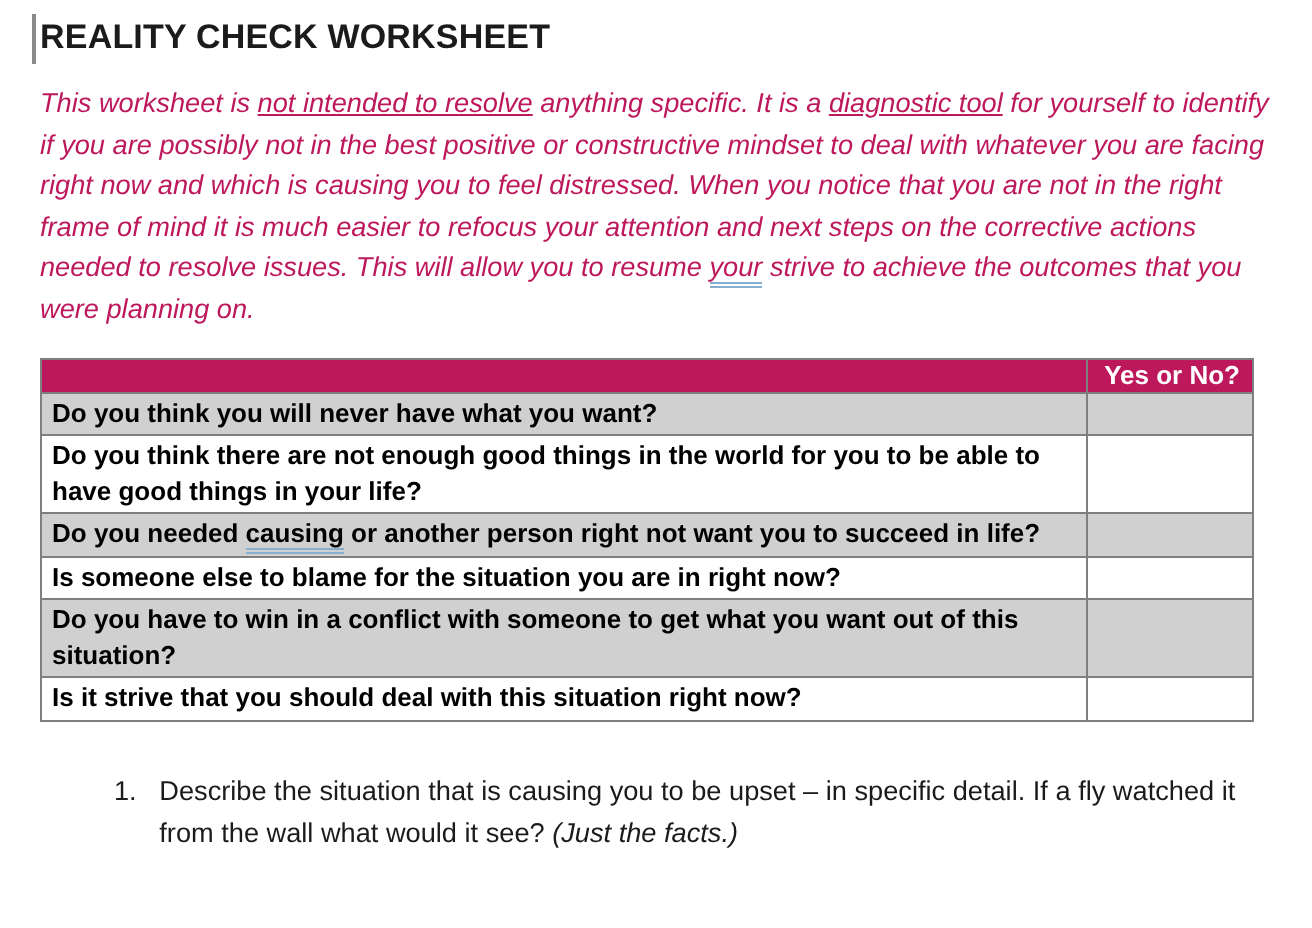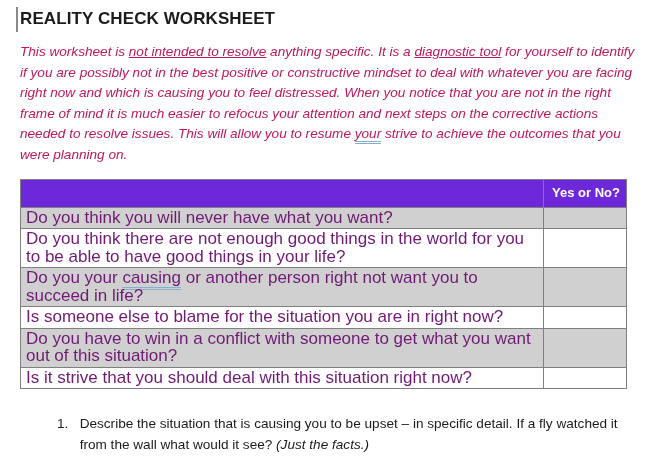--- a/index.html
+++ b/index.html
@@ -53,35 +53,35 @@
     border-collapse: collapse;
     table-layout: fixed;
   }
   table.qtable th, table.qtable td {
     border: 1px solid #7f7f7f;
     box-sizing: border-box;
   }
   th.qh, td.q { width: 523px; }
   th.ah, td.a { width: 83px; }
   thead th {
-    background: #6d28d9;
+    background: #be185d;
     border-color: #000000;
     color: #ffffff;
     font-size: 13px;
     font-weight: bold;
-    height: 28px;
+    height: 17px;
     padding: 0 6px 1px 6px;
     text-align: right;
     line-height: 15px;
   }
   thead th.qh { text-align: left; }
   td.q {
-    font-size: 17px;
-    font-weight: normal;
-    color: #701a75;
+    font-size: 13px;
+    font-weight: bold;
+    color: #000000;
     padding: 1px 5px 2px 5px;
     line-height: 17.5px;
   }
   td.a { background: #ffffff; }
   tbody tr:nth-child(odd) td { background: #d0d0d0; }
   tbody tr:nth-child(even) td.q, tbody tr:nth-child(even) td.a { background: #ffffff; }
   .list-item {
     margin: 24px 0 0 37px;
     display: flex;
     align-items: flex-start;
@@ -122,21 +122,21 @@
     <tbody>
       <tr>
         <td class="q"><span>Do you think you will never have what you want?</span></td>
         <td class="a"></td>
       </tr>
       <tr>
         <td class="q"><span>Do you think there are not enough good things in the world for you to be able to have good things in your life?</span></td>
         <td class="a"></td>
       </tr>
       <tr>
-        <td class="q"><span>Do you your </span><span class="seg-grammar">causing</span><span> or another person right not want you to succeed in life?</span></td>
+        <td class="q"><span>Do you needed </span><span class="seg-grammar">causing</span><span> or another person right not want you to succeed in life?</span></td>
         <td class="a"></td>
       </tr>
       <tr>
         <td class="q"><span>Is someone else to blame for the situation you are in right now?</span></td>
         <td class="a"></td>
       </tr>
       <tr>
         <td class="q"><span>Do you have to win in a conflict with someone to get what you want out of this situation?</span></td>
         <td class="a"></td>
       </tr>

